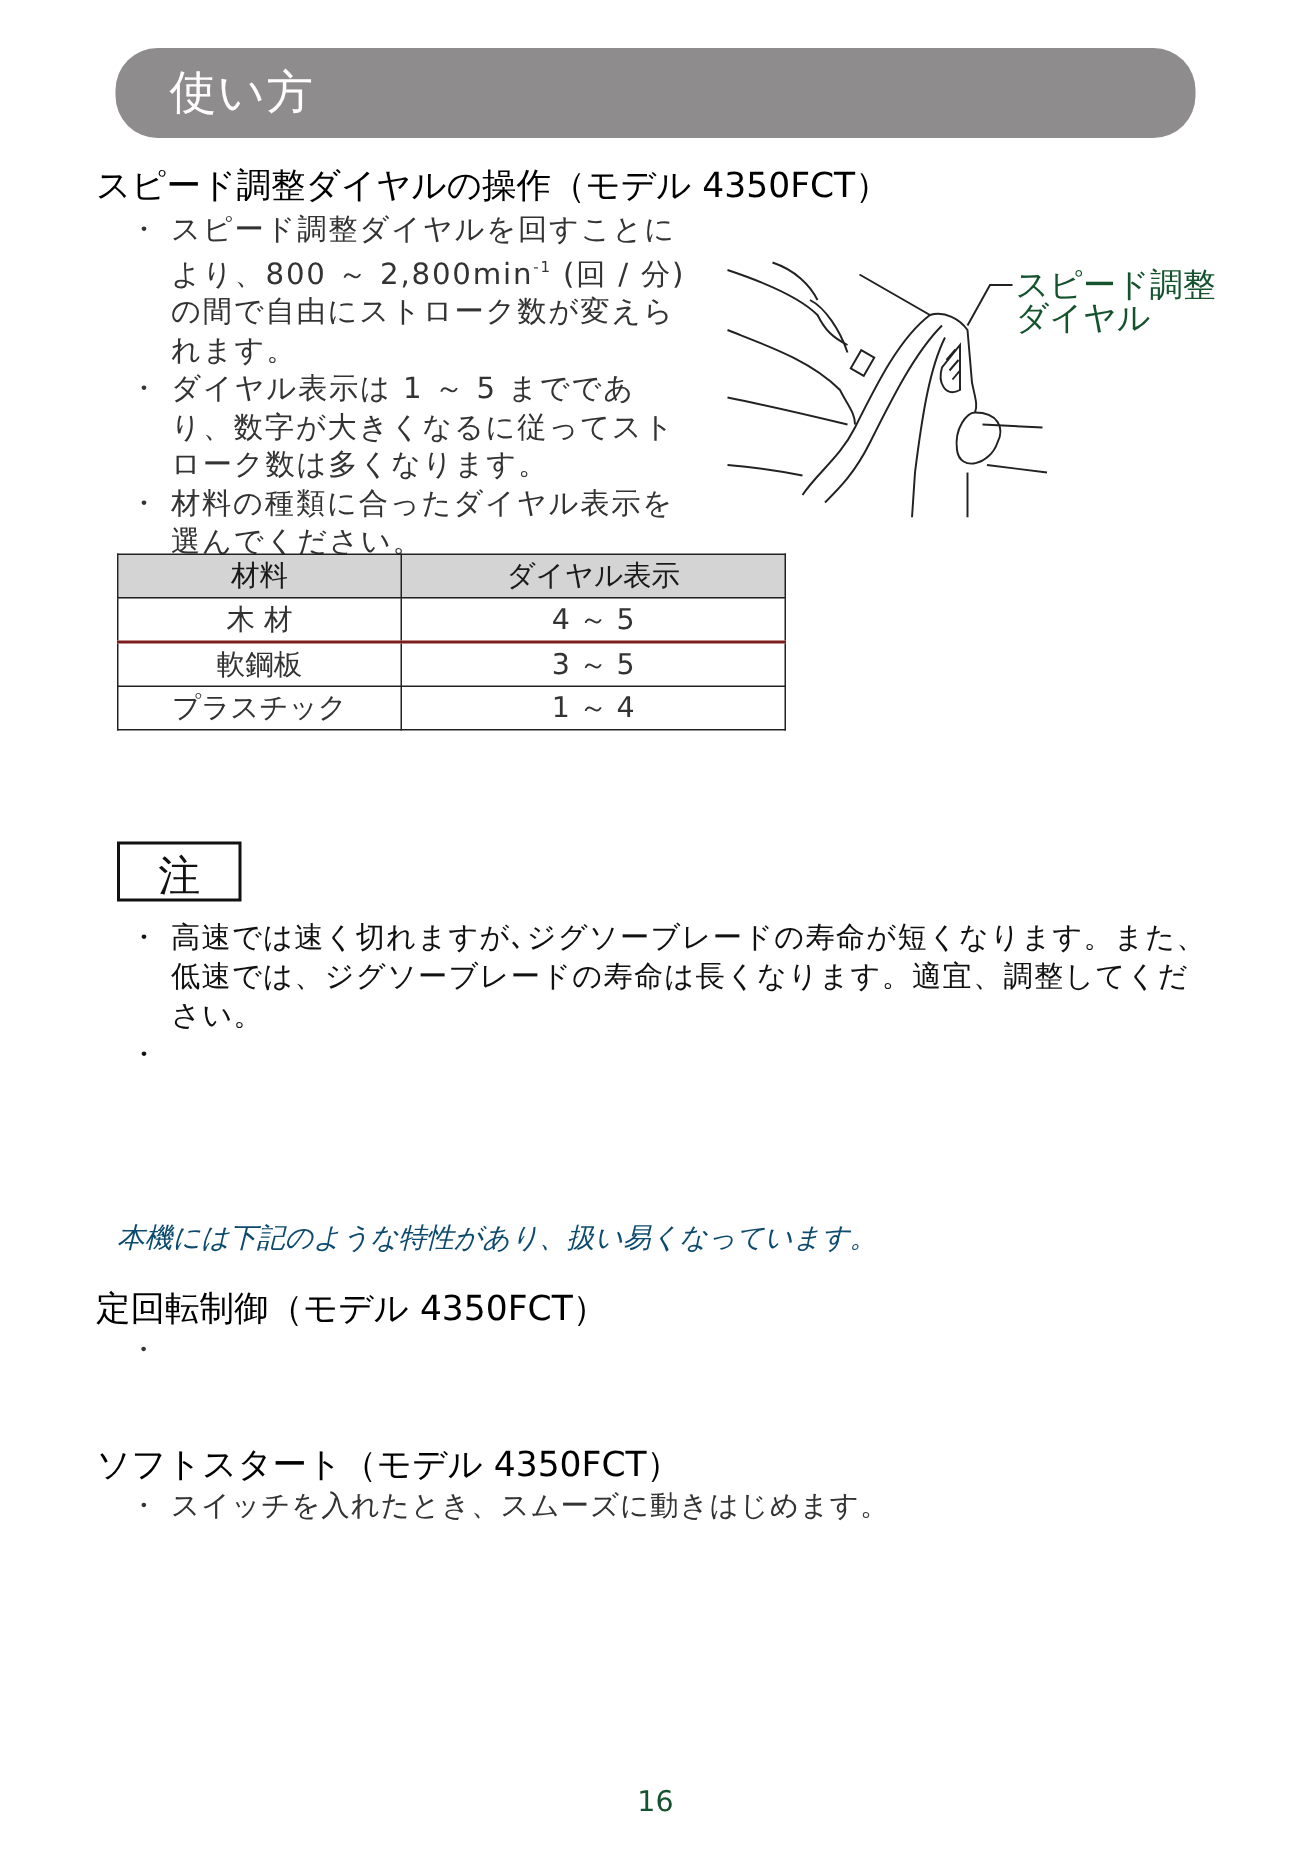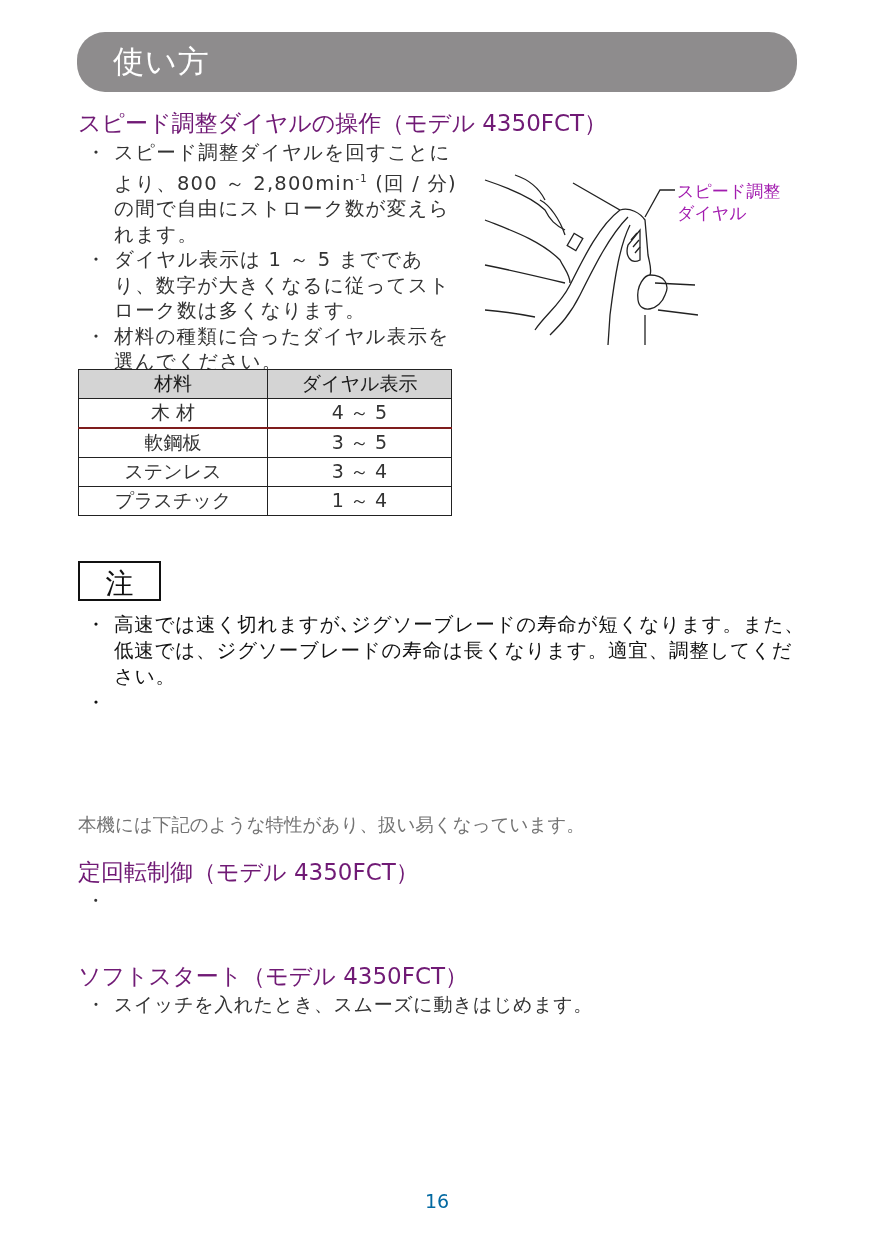--- a/index.html
+++ b/index.html
@@ -10,70 +10,70 @@
   }
   .header-bar {
     position: absolute; left: 77px; top: 32px; width: 720px; height: 60px;
     background: #8e8c8d; border-radius: 28px; font-family: Liberation Serif, serif;
   }
   .header-title {
     position: absolute; left: 36px; top: 9px; font-size: 31px; color: #ffffff;
     letter-spacing: 1px;
   }
   .section-heading {
-    position: absolute; left: 78px; font-size: 23px; color: #701a75; white-space: nowrap;
+    position: absolute; left: 64px; font-size: 23px; color: #000000; white-space: nowrap;
   }
   .bullet-list { position: absolute; margin: 0; padding: 0; list-style: none; }
   .bullet-list li {
     position: relative; padding-left: 34px; font-size: 19.5px; line-height: 25.5px;
     color: #333;
   }
   .bullet-list li .dot {
     position: absolute; left: 6px; top: 0; width: 20px; text-align: center;
   }
   .speed-list { left: 80px; top: 140px; width: 380px; }
   .speed-list li { letter-spacing: 1.2px; }
   sup { font-size: 10px; vertical-align: 8px; }
 
   table.materials {
-    position: absolute; left: 78px; top: 369px; width: 374px;
+    position: absolute; left: 78px; top: 369px; width: 446px;
     border-collapse: collapse; font-size: 19px; color: #333;
   }
   table.materials th, table.materials td {
     border: 1px solid #222; height: 28px; padding: 0; text-align: center; font-weight: normal;
   }
   table.materials th { background: #d4d4d4; color: #1a1a1a; }
   table.materials tr.thick td { border-bottom: 2px solid #7f1d1d; }
   table.materials td:first-child, table.materials th:first-child { width: 188px; }
 
   .illustration { position: absolute; left: 470px; top: 165px; width: 330px; height: 180px; }
   .illus-label {
-    position: absolute; left: 677px; top: 180px; font-size: 17px; line-height: 22px; color: #a21caf;
+    position: absolute; left: 677px; top: 180px; font-size: 22px; line-height: 22px; color: #14532d;
   }
 
   .note-box {
     position: absolute; left: 78px; top: 561px; width: 83px; height: 40px;
     border: 2px solid #111; box-sizing: border-box;
   }
   .note-label {
     position: absolute; left: 0; right: 0; top: 2px; text-align: center; font-size: 28px;
     color: #111;
   }
   .note-list { left: 80px; top: 612px; width: 725px; }
   .note-list li { font-size: 19.5px; line-height: 26px; color: #111; letter-spacing: 0.8px; }
 
-  .intro-text { position: absolute; left: 78px; top: 812px; font-size: 18.5px; color: #737373; white-space: nowrap; }
+  .intro-text { position: absolute; left: 78px; top: 812px; font-size: 18.5px; color: #0c4a6e; white-space: nowrap; font-style: italic; }
   .const-list { left: 80px; top: 888px; width: 730px; }
   .const-list li { font-size: 19px; letter-spacing: 1px; }
   .soft-list { left: 80px; top: 992px; width: 730px; }
   .soft-list li { font-size: 19px; letter-spacing: 0.6px; }
 
   .page-number {
     position: absolute; left: 0; right: 0; top: 1190px; text-align: center;
-    font-size: 19px; color: #0369a1;
+    font-size: 19px; color: #14532d;
   }
 </style>
 </head>
 <body>
 
 <div class="header-bar">
   <span class="header-title">使い方</span>
 </div>
 
 <div class="section-heading" style="top:108px;">スピード調整ダイヤルの操作（モデル 4350FCT）</div>
@@ -127,24 +127,20 @@
   <tbody>
     <tr class="thick">
       <td>木 材</td>
       <td>4 ～ 5</td>
     </tr>
     <tr>
       <td>軟鋼板</td>
       <td>3 ～ 5</td>
     </tr>
     <tr>
-      <td>ステンレス</td>
-      <td>3 ～ 4</td>
-    </tr>
-    <tr>
       <td>プラスチック</td>
       <td>1 ～ 4</td>
     </tr>
   </tbody>
 </table>
 
 <div class="note-box">
   <span class="note-label">注</span>
 </div>
 

